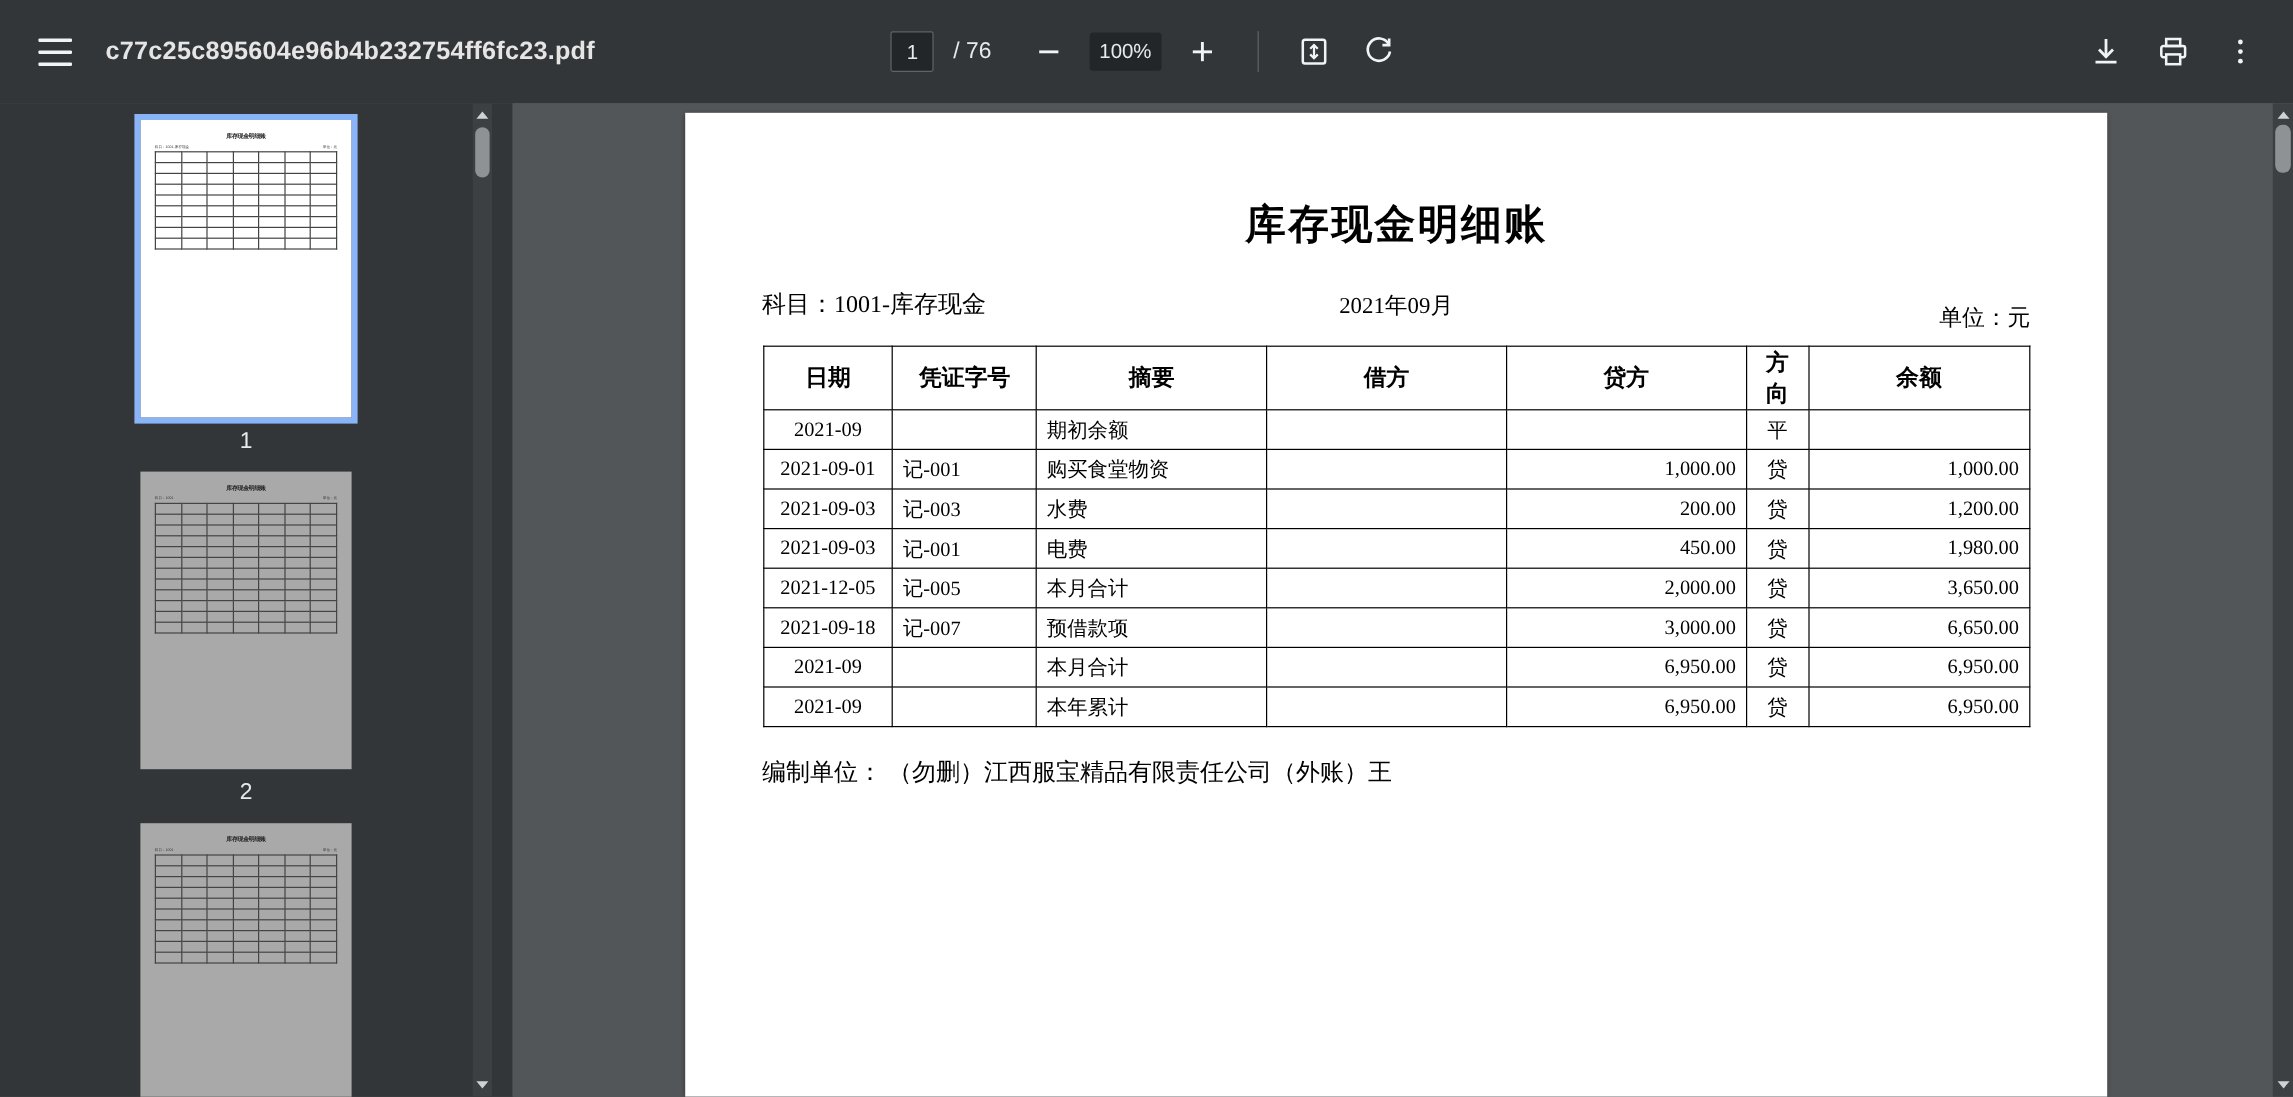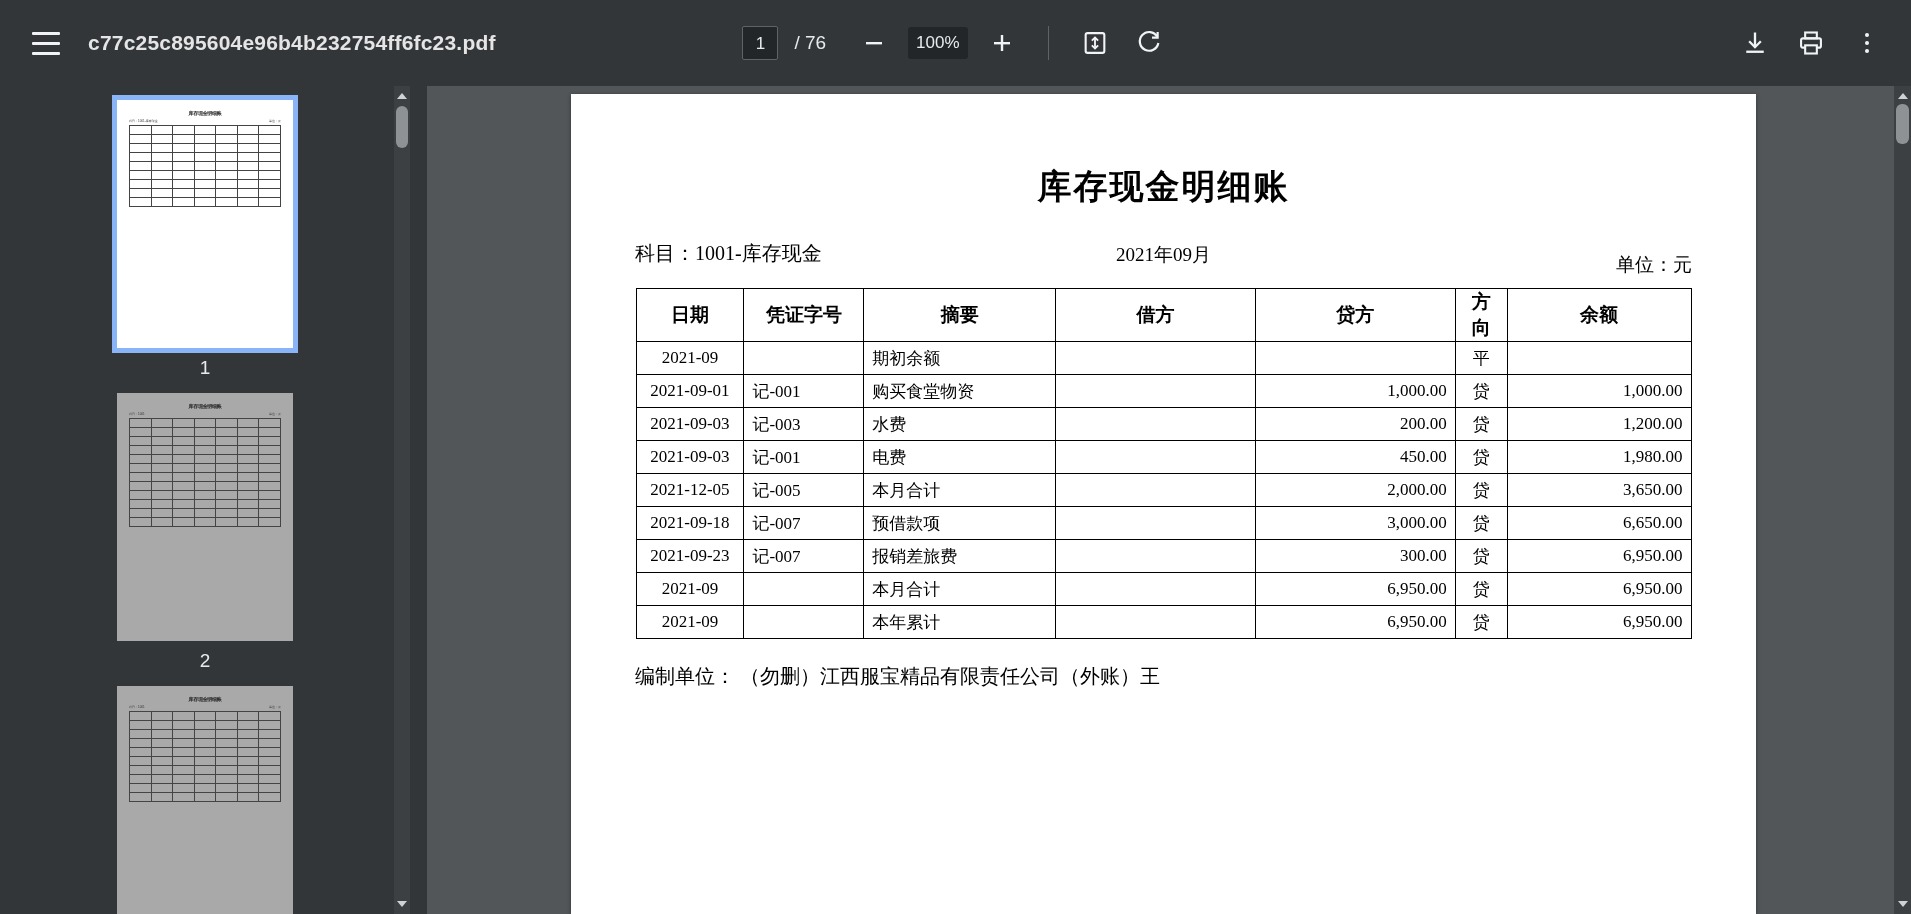--- a/index.html
+++ b/index.html
@@ -862,29 +862,20 @@
           <tr>
             <td class="c-date">2021-09-18</td>
             <td class="c-voucher">记-007</td>
             <td class="c-digest">预借款项</td>
             <td class="c-debit"></td>
             <td class="c-credit">3,000.00</td>
             <td class="c-dir">贷</td>
             <td class="c-balance">6,650.00</td>
           </tr>
           <tr>
-            <td class="c-date">2021-09-23</td>
-            <td class="c-voucher">记-007</td>
-            <td class="c-digest">报销差旅费</td>
-            <td class="c-debit"></td>
-            <td class="c-credit">300.00</td>
-            <td class="c-dir">贷</td>
-            <td class="c-balance">6,950.00</td>
-          </tr>
-          <tr>
             <td class="c-date">2021-09</td>
             <td class="c-voucher"></td>
             <td class="c-digest">本月合计</td>
             <td class="c-debit"></td>
             <td class="c-credit">6,950.00</td>
             <td class="c-dir">贷</td>
             <td class="c-balance">6,950.00</td>
           </tr>
           <tr>
             <td class="c-date">2021-09</td>

